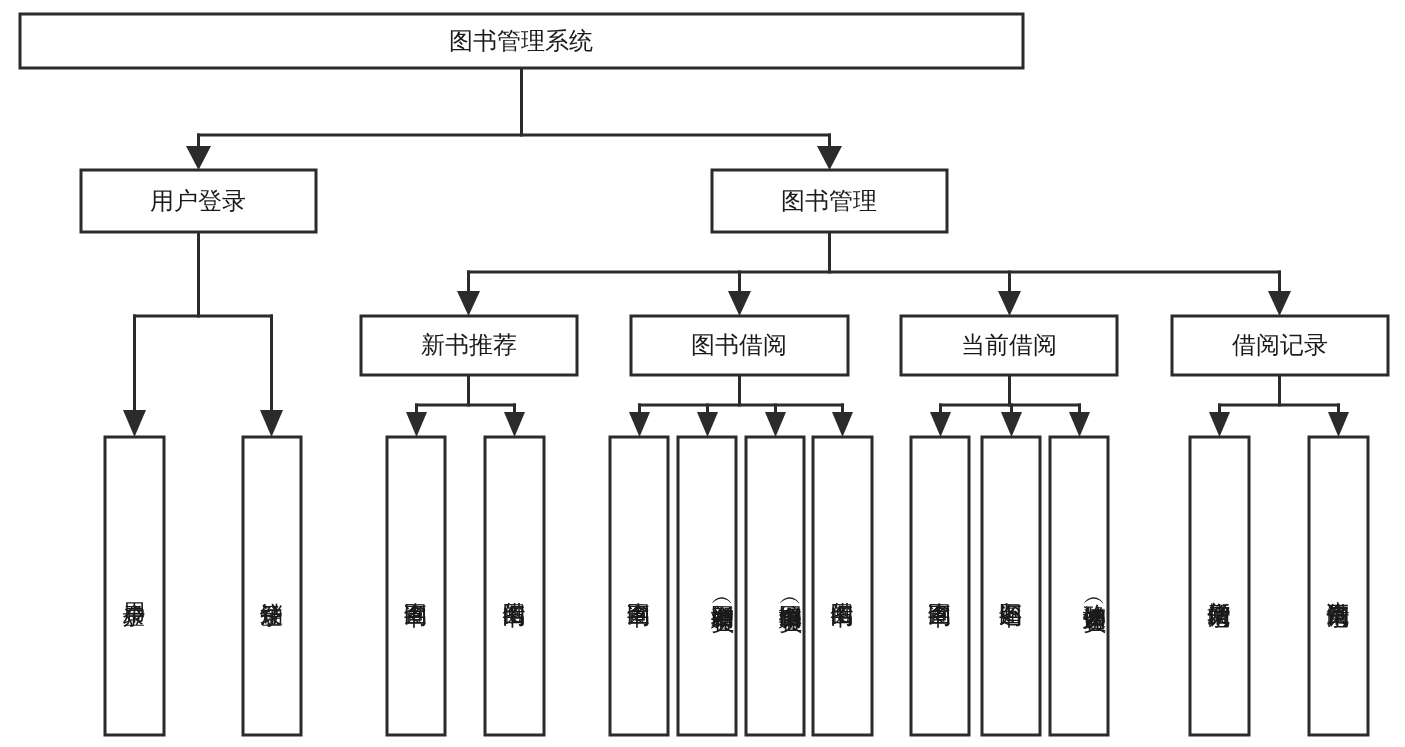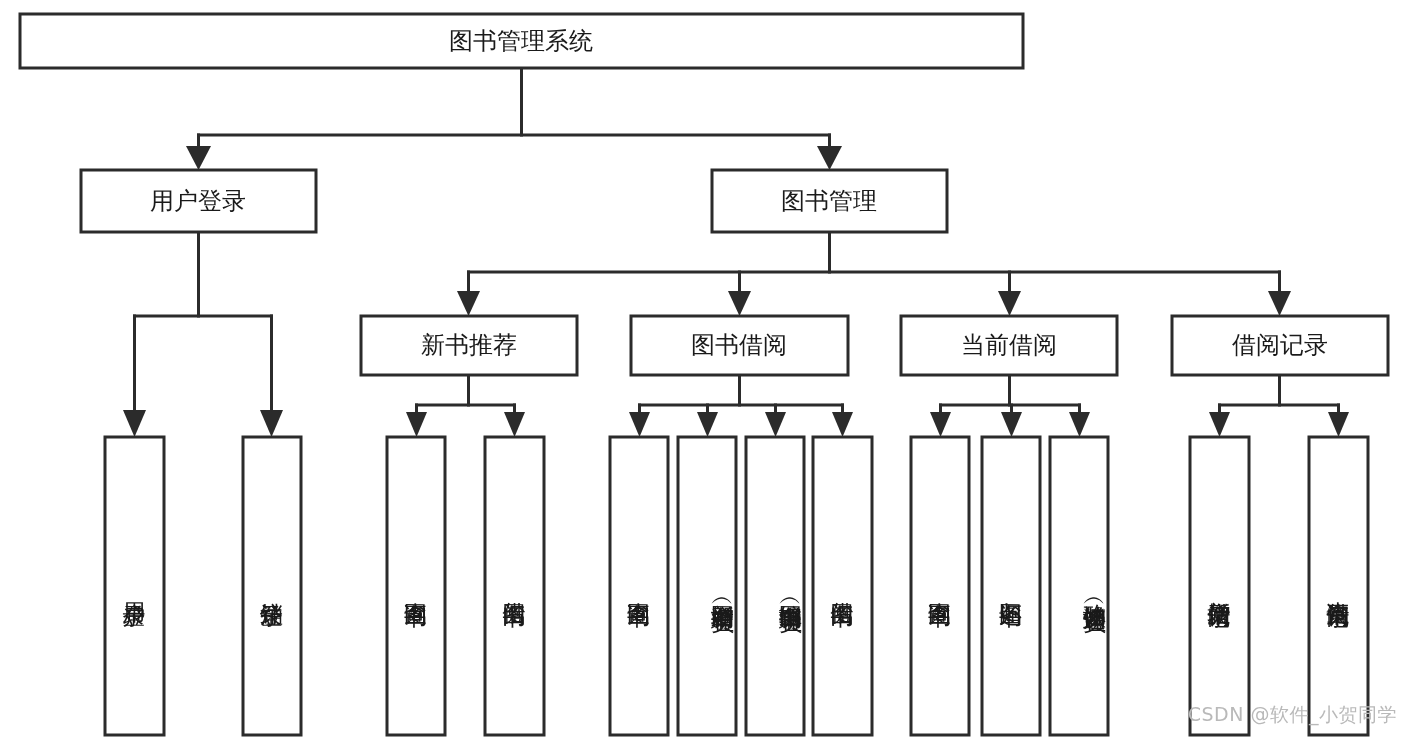--- a/index.html
+++ b/index.html
@@ -206,14 +206,13 @@
   <div class="vlabel" style="left:746px; top:437px; width:58px; height:298px; align-items:flex-start; padding-top:8px; box-sizing:border-box;">编辑图书（管理员）</div>
   <div class="vlabel" style="left:813px; top:437px; width:59px; height:298px;">借阅图书</div>
 
   <div class="vlabel" style="left:911px; top:437px; width:58px; height:298px;">查询图书</div>
   <div class="vlabel" style="left:982px; top:437px; width:58px; height:298px;">归还图书</div>
   <div class="vlabel" style="left:1050px; top:437px; width:58px; height:298px; align-items:flex-start; padding-top:8px; box-sizing:border-box;">确认归还（管理员）</div>
 
   <div class="vlabel" style="left:1190px; top:437px; width:59px; height:298px;">新增借阅记录</div>
   <div class="vlabel" style="left:1309px; top:437px; width:59px; height:298px;">查询借阅记录</div>
 
-  <div class="watermark">CSDN @软件_小贺同学</div>
 </div>
 
 </body></html>

